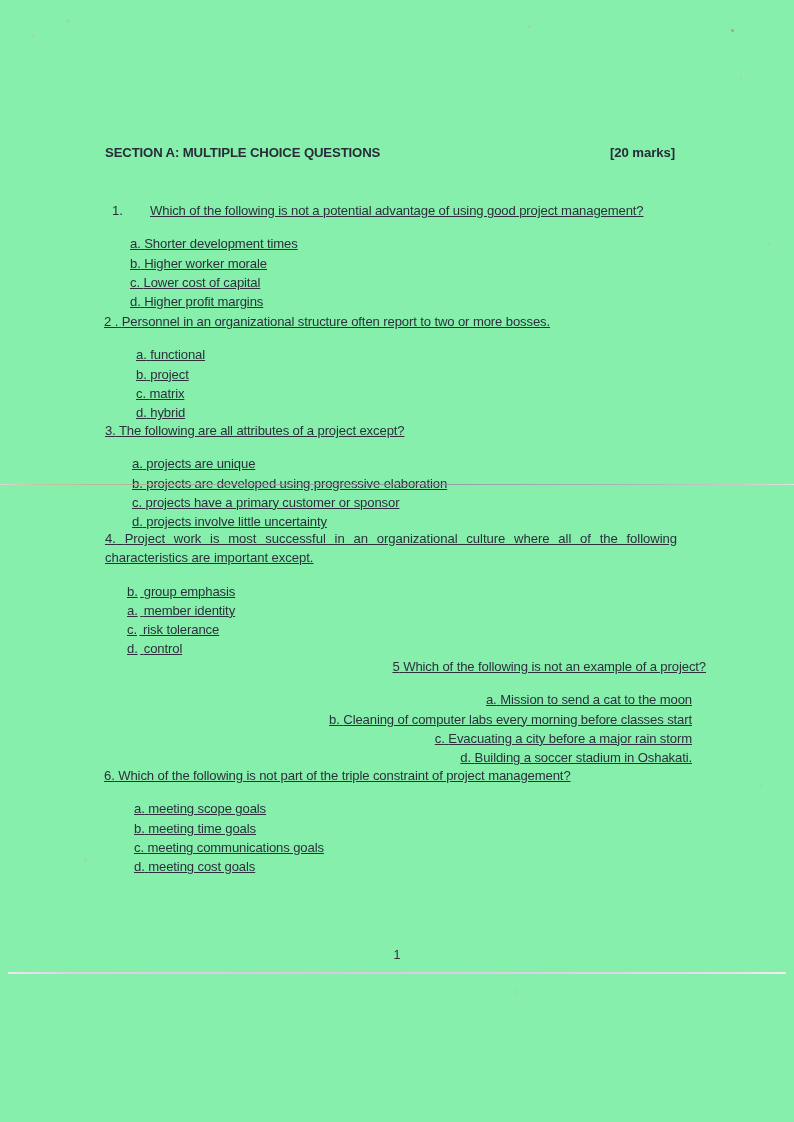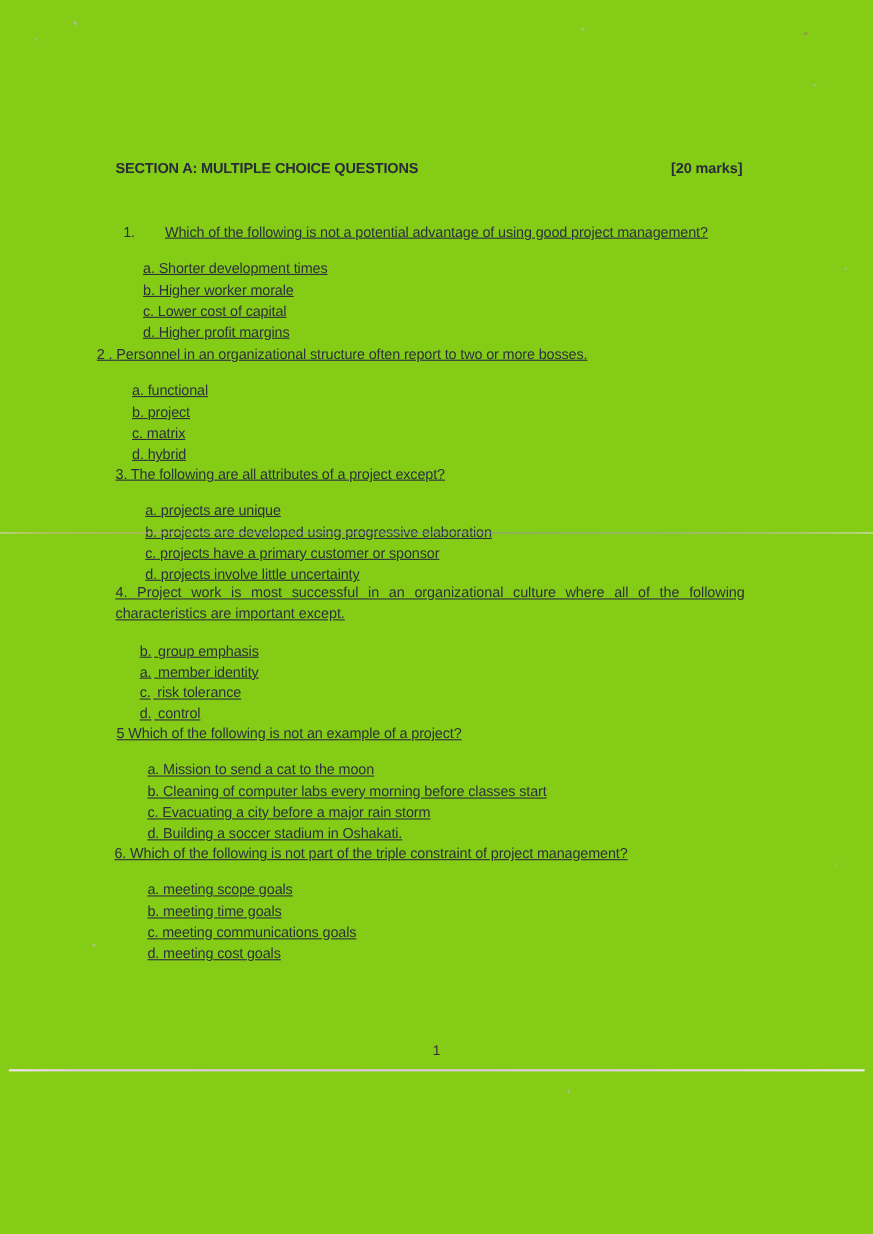--- a/index.html
+++ b/index.html
@@ -8,21 +8,21 @@
     background: #ffffff;
   }
   body {
     font-family: "Liberation Sans", sans-serif;
     color: #2a2e3a;
   }
   .page {
     position: relative;
     width: 794px;
     height: 1122px;
-    background: #84cc16;
+    background: #86efac;
     overflow: hidden;
   }
 
   
   .speck {
     position: absolute;
     background: #b9b9c4;
     opacity: .55;
     border-radius: 50%;
   }
@@ -149,21 +149,21 @@
       <span class="num-tab">1.</span><span>Which of the following is not a potential advantage of using good project management?</span>
     </div>
     <ul class="opts" style="margin-left:18px;">
       <li class="opt"><span class="lbl">a.</span> <span>Shorter development times</span></li>
       <li class="opt"><span class="lbl">b.</span> <span>Higher worker morale</span></li>
       <li class="opt"><span class="lbl">c.</span> <span>Lower cost of capital</span></li>
       <li class="opt"><span class="lbl">d.</span> <span>Higher profit margins</span></li>
     </ul>
   </div>
 
-  <div class="qblock" style="left:88px; top:312px; width:600px;">
+  <div class="qblock" style="left:104px; top:312px; width:600px;">
     <div class="qstem">
       <span>2 .</span> <span>Personnel in an organizational structure often report to two or more bosses.</span>
     </div>
     <ul class="opts" style="margin-left:32px;">
       <li class="opt"><span class="lbl">a.</span> <span>functional</span></li>
       <li class="opt"><span class="lbl">b.</span> <span>project</span></li>
       <li class="opt"><span class="lbl">c.</span> <span>matrix</span></li>
       <li class="opt"><span class="lbl">d.</span> <span>hybrid</span></li>
     </ul>
   </div>
@@ -187,21 +187,21 @@
       <span>4.</span> <span>Project work is most successful in an organizational culture where all of the following characteristics are important except.</span>
     </div>
     <ul class="opts" style="margin-left:22px;">
       <li class="opt spaced"><span class="lbl">b.</span> <span>group emphasis</span></li>
       <li class="opt spaced"><span class="lbl">a.</span> <span>member identity</span></li>
       <li class="opt spaced"><span class="lbl">c.</span> <span>risk tolerance</span></li>
       <li class="opt spaced"><span class="lbl">d.</span> <span>control</span></li>
     </ul>
   </div>
 
-  <div class="qblock" style="left:106px; top:657px; width:600px;">
+  <div class="qblock" style="left:106px; top:657px; width:600px;text-align:right;">
     <div class="qstem">
       <span>5</span> <span>Which of the following is not an example of a project?</span>
     </div>
     <ul class="opts" style="margin-left:28px;">
       <li class="opt"><span class="lbl">a.</span> <span>Mission to send a cat to the moon</span></li>
       <li class="opt"><span class="lbl">b.</span> <span>Cleaning of computer labs every morning before classes start</span></li>
       <li class="opt"><span class="lbl">c.</span> <span>Evacuating a city before a major rain storm</span></li>
       <li class="opt"><span class="lbl">d.</span> <span>Building a soccer stadium in Oshakati.</span></li>
     </ul>
   </div>

